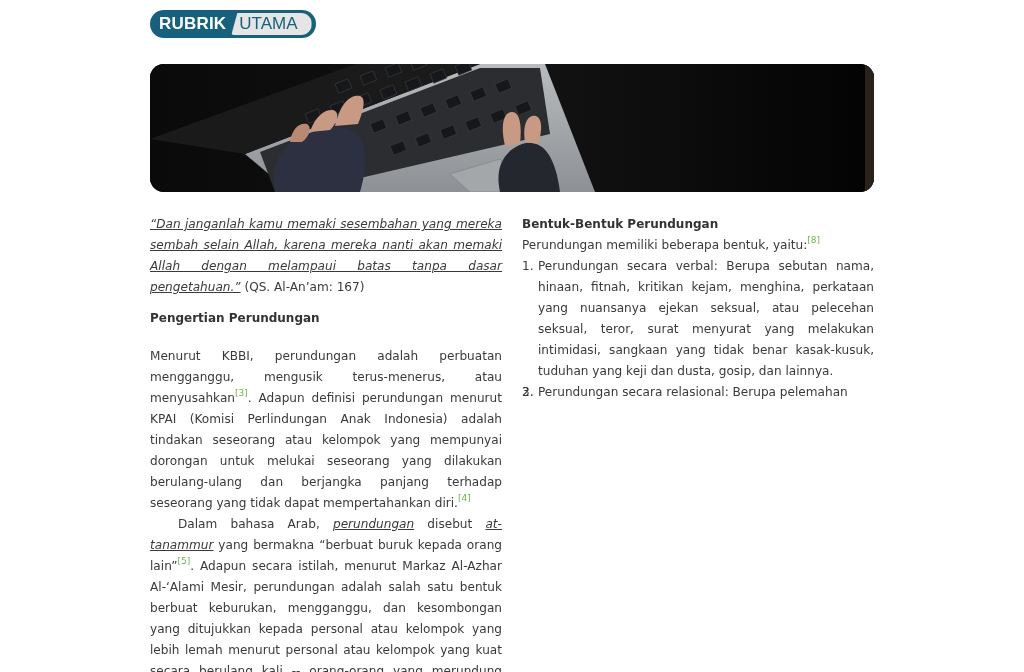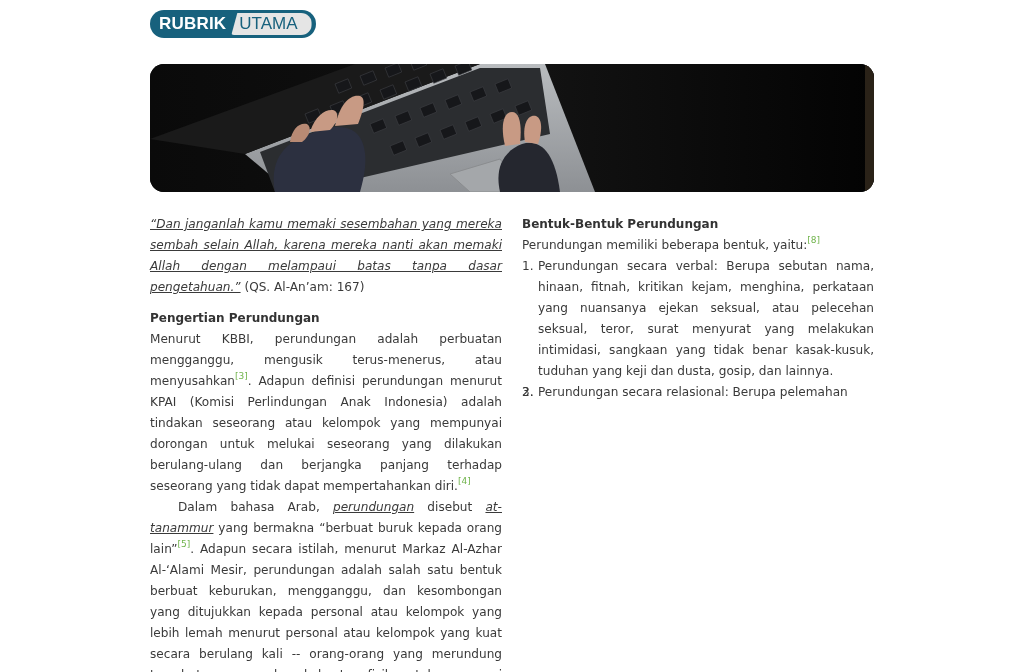--- a/index.html
+++ b/index.html
@@ -20,21 +20,21 @@
   .col.left { left: 150px; }
   .col.right { left: 522px; }
   p { margin: 0 0 10px 0; }
   .indent { text-indent: 28px; }
   h4 { margin: 0; font-size: 12px; font-weight: bold; line-height: 21px; color: #333; }
   sup.fn { color: #6fb34a; font-size: 9px; vertical-align: 6px; line-height: 0; }
   em { font-style: italic; text-decoration: underline; }
   ol { margin: 0; padding: 0; list-style: none; }
   ol li { position: relative; padding-left: 16px; margin: 0; }
   ol li .num { position: absolute; left: 0; top: 0; }
-  .gap4 { margin-bottom: 0; }
+  .gap4 { margin-bottom: 0; margin-top: 17px; }
   .arabic { font-size: 10px; }
 </style>
 </head>
 <body>
 
 <div class="logo">
   <span class="l1">RUBRIK</span>
   <span class="l2">UTAMA</span>
 </div>
 

